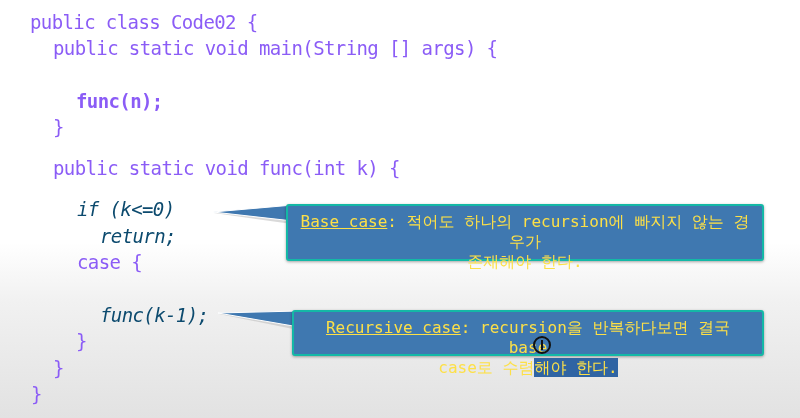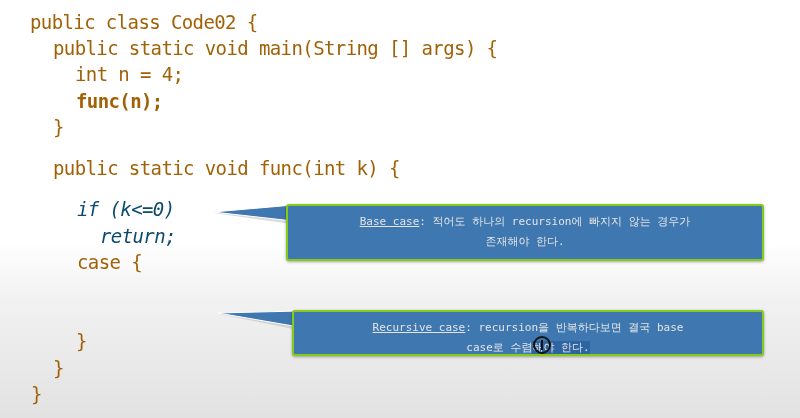--- a/index.html
+++ b/index.html
@@ -3,58 +3,58 @@
 <meta charset="utf-8">
 <style>
   html, body { margin: 0; padding: 0; }
   body {
     width: 800px; height: 418px; overflow: hidden; position: relative;
     background: linear-gradient(to bottom, #ffffff 0%, #ffffff 58%, #f1f1f1 72%, #e2e2e2 100%);
     font-family: "DejaVu Sans Mono", "Liberation Mono", monospace;
   }
   .slide { position: absolute; left: 0; top: 0; width: 800px; height: 418px; }
   .code-line {
-    position: absolute; font-size: 19px; line-height: 24px; color: #a16207;
+    position: absolute; font-size: 19px; line-height: 24px; color: #8b5cf6;
     white-space: pre; letter-spacing: -0.6px;
   }
   .code-line.red { color: #0c4a6e; font-style: italic; }
   .callout {
-    position: absolute; background: #3f78b0; color: #e5e5e5;
-    border: 2px solid #84cc16; border-radius: 3px;
+    position: absolute; background: #3f78b0; color: #fde047;
+    border: 2px solid #14b8a6; border-radius: 3px;
     box-shadow: 0 1px 3px rgba(0,0,0,0.35);
     font-family: "DejaVu Sans Mono", "Liberation Mono", monospace;
-    font-size: 11px; line-height: 20px; text-align: center;
+    font-size: 16px; line-height: 20px; text-align: center;
     box-sizing: border-box; padding: 6px 10px;
   }
   .callout .term { text-decoration: underline; }
   .callout .hl { background: #2f64a3; }
   .pointer { position: absolute; left: 0; top: 0; }
   .cursor {
     position: absolute; width: 18px; height: 18px; border: 2px solid #111;
     border-radius: 50%; box-sizing: border-box;
   }
   .cursor::after {
     content: ""; position: absolute; left: 6px; top: 2px; width: 2px; height: 10px; background: #111;
   }
 </style>
 </head>
 <body>
 
 <div class="slide">
 
   <div class="code-line" style="left:30px; top:10px;">public class Code02 {</div>
   <div class="code-line" style="left:53px; top:36px;">public static void main(String [] args) {</div>
-  <div class="code-line" style="left:75px; top:62px;">int n = 4;</div>
   <div class="code-line" style="left:76px; top:89px;font-weight:bold;">func(n);</div>
   <div class="code-line" style="left:53px; top:115px;">}</div>
 
   <div class="code-line" style="left:53px; top:156px;">public static void func(int k) {</div>
   <div class="code-line red" style="left:77px; top:197px;">if (k&lt;=0)</div>
   <div class="code-line red" style="left:100px; top:224px;">return;</div>
   <div class="code-line" style="left:77px; top:250px;">case {</div>
+  <div class="code-line red" style="left:100px; top:303px;">func(k-1);</div>
   <div class="code-line" style="left:76px; top:329px;">}</div>
   <div class="code-line" style="left:53px; top:356px;">}</div>
   <div class="code-line" style="left:31px; top:382px;">}</div>
 
   <svg class="pointer" width="800" height="418">
     <polygon points="214,213 292,207 292,224" fill="#bfbfbf" opacity="0.6"></polygon>
     <polygon points="213,212 293,205 293,221" fill="#3f78b0" stroke="#ffffff" stroke-width="1"></polygon>
     <polygon points="219,314 298,314 298,330" fill="#bfbfbf" opacity="0.6"></polygon>
     <polygon points="218,313 299,311 299,327" fill="#3f78b0" stroke="#ffffff" stroke-width="1"></polygon>
   </svg>

